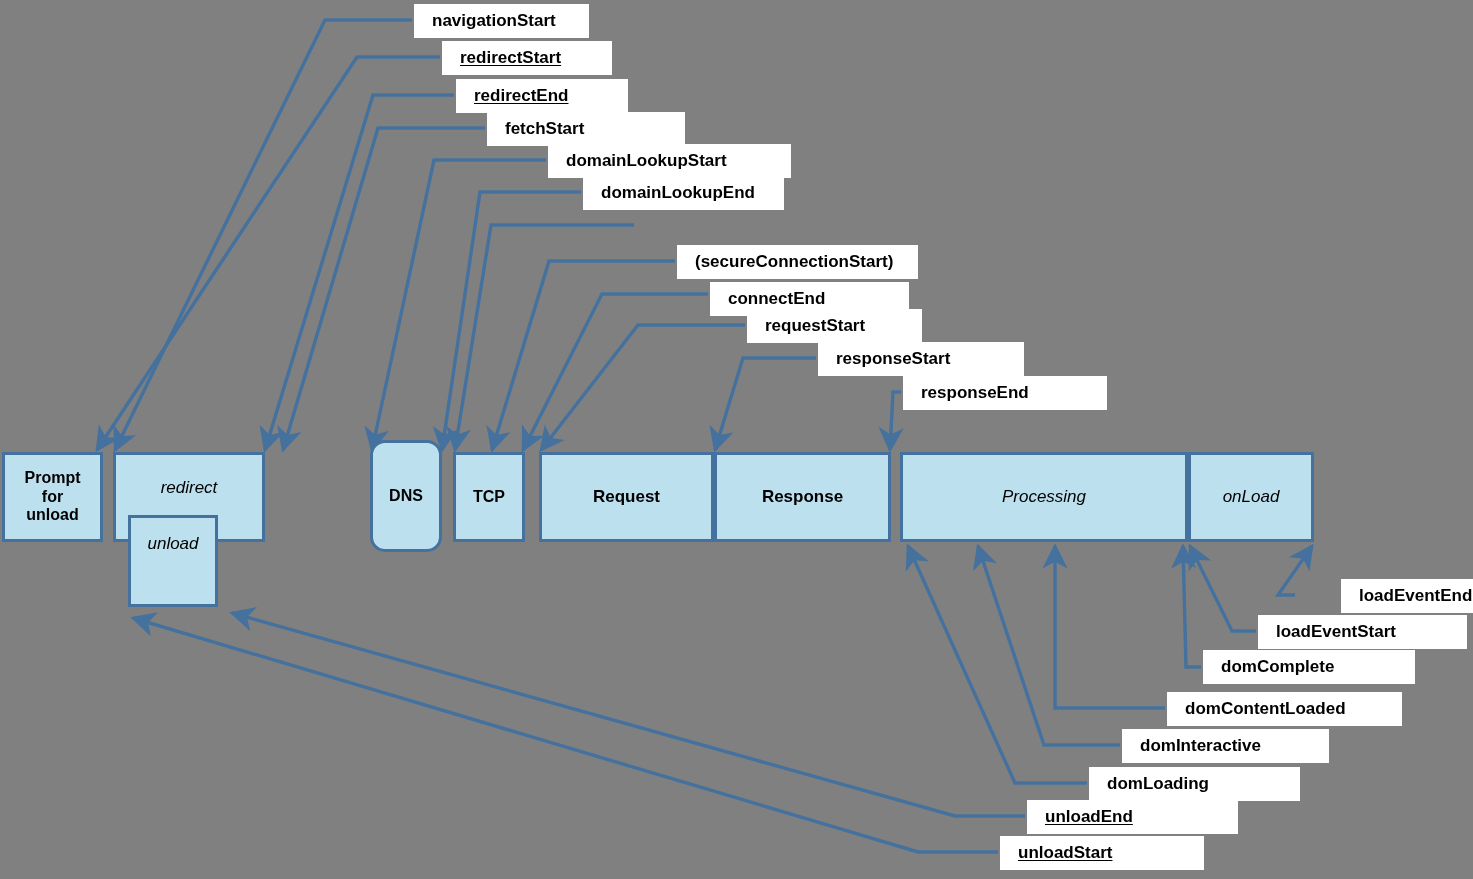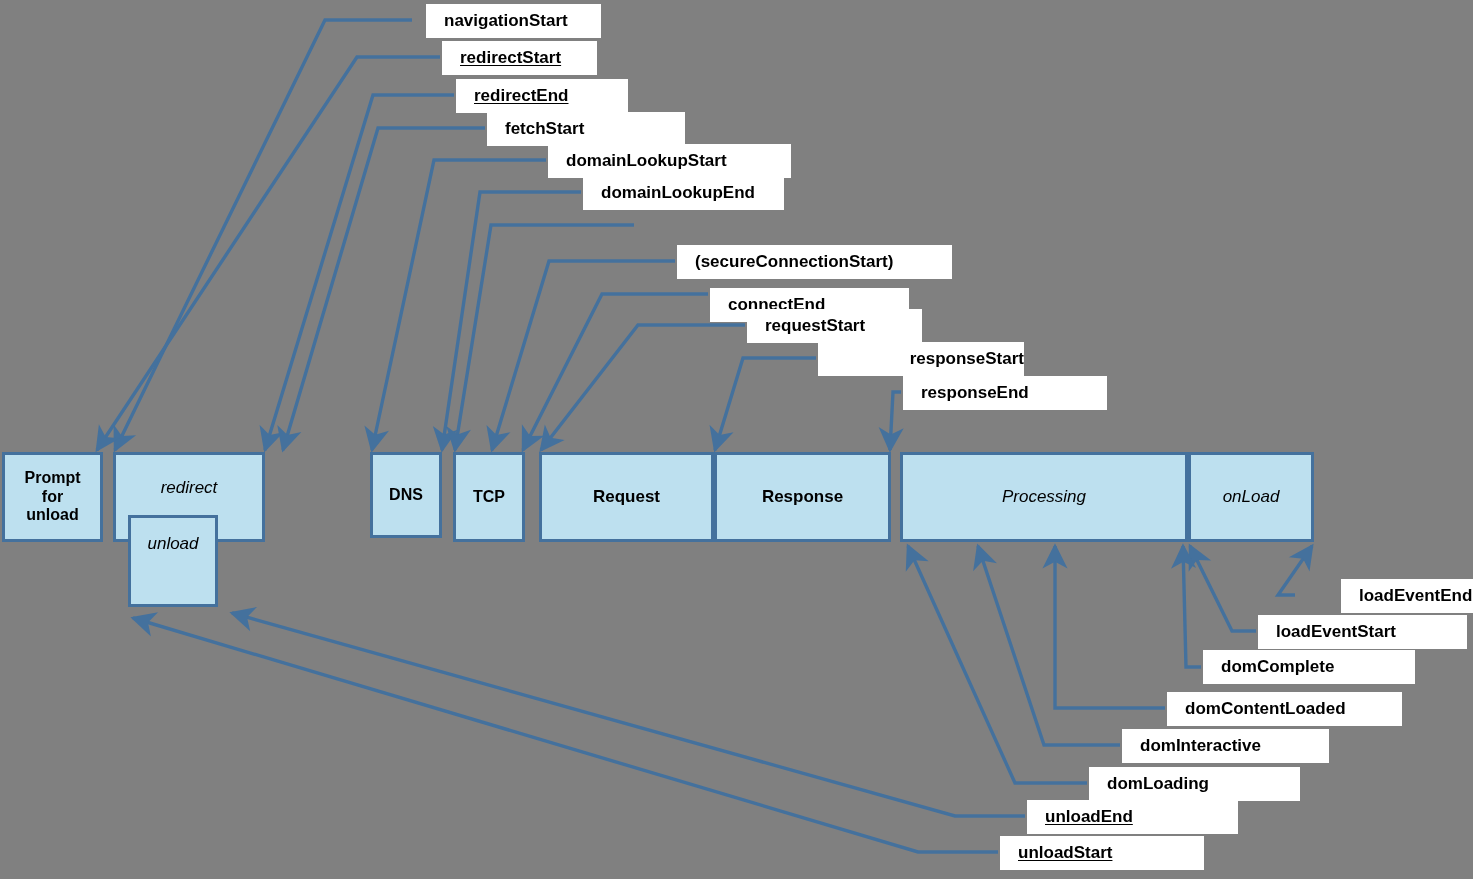--- a/index.html
+++ b/index.html
@@ -98,21 +98,21 @@
 
   <div class="phase thin" style="left:113px;top:452px;width:152px;height:90px;align-items:center;">
     <span class="phase-label" style="margin-bottom:18px;">redirect</span>
   </div>
 
   <div class="phase thin" style="left:128px;top:515px;width:90px;height:92px;align-items:flex-start;padding-top:16px;z-index:5;">
     <span class="phase-label">unload</span>
   </div>
 
 
-  <div class="phase small" style="left:370px;top:452px;width:72px;height:86px;">
+  <div class="phase small" style="left:370px;top:440px;width:72px;height:112px;border-radius:15px;">
     <span class="phase-label">DNS</span>
   </div>
 
   <div class="phase reg" style="left:539px;top:452px;width:175px;height:90px;">
     <span class="phase-label">Request</span>
   </div>
 
   <div class="phase small" style="left:453px;top:452px;width:72px;height:90px;">
     <span class="phase-label">TCP</span>
   </div>
@@ -122,48 +122,48 @@
   </div>
 
   <div class="phase thin" style="left:900px;top:452px;width:288px;height:90px;">
     <span class="phase-label">Processing</span>
   </div>
 
   <div class="phase thin" style="left:1188px;top:452px;width:126px;height:90px;">
     <span class="phase-label">onLoad</span>
   </div>
 
-  <div class="chip" style="left:414px;top:4px;width:175px;height:34px;margin-left:12px;">
+  <div class="chip" style="left:414px;top:4px;width:175px;height:34px;">
     <span>navigationStart</span>
   </div>
-  <div class="chip u" style="left:442px;top:41px;width:155px;height:34px;">
+  <div class="chip u" style="left:442px;top:41px;width:170px;height:34px;">
     <span>redirectStart</span>
   </div>
   <div class="chip u" style="left:456px;top:79px;width:172px;height:34px;">
     <span>redirectEnd</span>
   </div>
   <div class="chip" style="left:487px;top:112px;width:198px;height:34px;">
     <span>fetchStart</span>
   </div>
   <div class="chip" style="left:548px;top:144px;width:243px;height:34px;">
     <span>domainLookupStart</span>
   </div>
   <div class="chip" style="left:583px;top:176px;width:201px;height:34px;">
     <span>domainLookupEnd</span>
   </div>
-  <div class="chip" style="left:677px;top:245px;width:275px;height:34px;">
+  <div class="chip" style="left:677px;top:245px;width:241px;height:34px;">
     <span>(secureConnectionStart)</span>
   </div>
-  <div class="chip" style="left:710px;top:288px;width:199px;height:34px;">
+  <div class="chip" style="left:710px;top:282px;width:199px;height:34px;">
     <span>connectEnd</span>
   </div>
   <div class="chip" style="left:747px;top:309px;width:175px;height:34px;">
     <span>requestStart</span>
   </div>
-  <div class="chip" style="left:818px;top:342px;width:206px;height:34px;justify-content:flex-end;">
+  <div class="chip" style="left:818px;top:342px;width:206px;height:34px;">
     <span>responseStart</span>
   </div>
   <div class="chip" style="left:903px;top:376px;width:204px;height:34px;">
     <span>responseEnd</span>
   </div>
 
   <div class="chip" style="left:1297px;top:579px;width:172px;height:34px;margin-left:44px;">
     <span>loadEventEnd</span>
   </div>
   <div class="chip" style="left:1258px;top:615px;width:209px;height:34px;">

